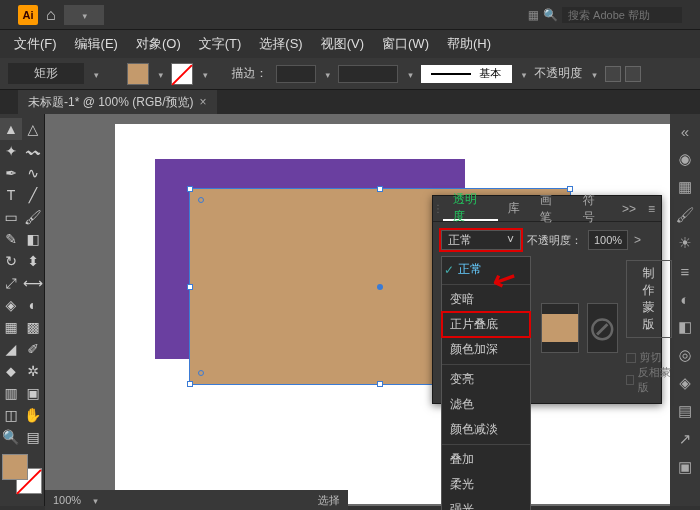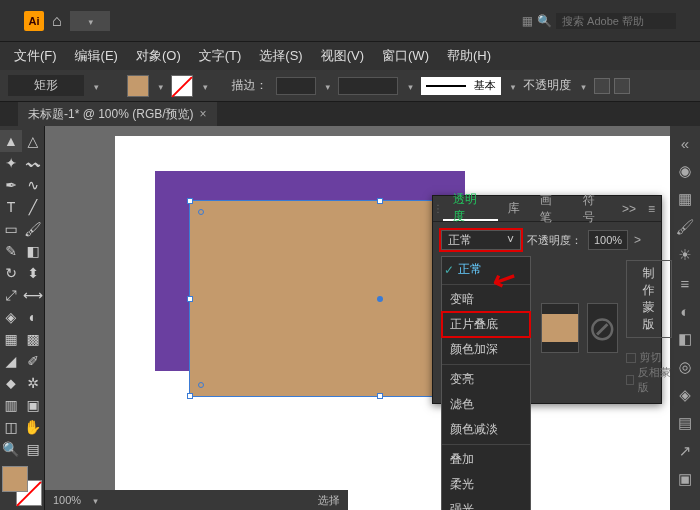--- a/index.html
+++ b/index.html
@@ -1,35 +1,35 @@
 <!DOCTYPE html>
 <html><head>
 <meta charset="utf-8">
 <style>
 *{margin:0;padding:0;box-sizing:border-box;font-family:"Microsoft YaHei",sans-serif;user-select:none}
 body{background:#323232;color:#ccc;font-size:12px;width:700px;height:510px;overflow:hidden;position:relative}
-.topbar{height:42px;background:#323232;display:flex;align-items:center;padding:0 24px;gap:8px;border-bottom:1px solid #1a1a1a}
+.topbar{height:30px;background:#323232;display:flex;align-items:center;padding:0 18px;gap:8px;border-bottom:1px solid #1a1a1a}
 .ai-logo{width:20px;height:20px;background:#ff9a00;color:#330000;font-weight:bold;font-size:11px;display:flex;align-items:center;justify-content:center;border-radius:2px}
 .home-icon{color:#ccc;font-size:16px}
 .workspace-switcher{width:40px;height:20px;background:#4a4a4a;display:flex;align-items:center;justify-content:center}
 .spacer{flex:1}
 .search-area{display:flex;align-items:center;gap:4px;color:#888}
 .search-box{background:#2a2a2a;border:none;color:#888;padding:2px 6px;width:120px;font-size:11px}
 .menubar{height:28px;background:#323232;display:flex;align-items:center;padding:0 6px;gap:2px}
 .menu-item{padding:4px 8px;color:#ddd;cursor:pointer;font-size:13px}
 .optbar{height:32px;background:#383838;display:flex;align-items:center;padding:0 8px;gap:8px;border-bottom:1px solid #1a1a1a}
 .shape-label{padding:2px 26px;background:#2a2a2a;font-size:12px}
 .swatch{width:22px;height:22px;border:1px solid #666;display:inline-block}
 .swatch-tan{background:#c49a6c}
 .swatch-none{background:#fff;position:relative}
 .swatch-none::after{content:"";position:absolute;width:140%;height:2px;background:red;top:50%;left:-20%;transform:rotate(-45deg)}
 .opt-label{font-size:12px;color:#ccc}
 .opt-input{width:40px;height:18px;background:#2a2a2a;border:1px solid #555;color:#ccc;font-size:11px;padding:0 3px}
 .stroke-preview{width:60px;height:18px;background:#2a2a2a;border:1px solid #555}
-.stroke-profile{width:80px;height:18px;background:#fff;display:flex;align-items:center;justify-content:center;color:#000;font-size:11px;gap:8px}
+.stroke-profile{width:91px;height:18px;background:#fff;display:flex;align-items:center;justify-content:center;color:#000;font-size:11px;gap:8px}
 .stroke-profile .line{width:40px;height:2px;background:#000}
 .opacity-label{font-size:12px}
 .align-icons{display:flex;gap:4px}
 .align-icon{width:16px;height:16px;background:#444;border:1px solid #666}
 .tabbar{height:24px;background:#2a2a2a;display:flex;align-items:center;padding:0 18px}
 .doc-tab{padding:4px 10px;background:#383838;display:flex;align-items:center;gap:6px;font-size:12px}
 .tab-close{font-size:12px;color:#aaa;cursor:pointer}
 .workspace{display:flex;height:calc(100% - 118px)}
 .toolbox{width:45px;background:#383838;border-right:1px solid #1a1a1a;display:flex;flex-direction:column;padding-top:4px}
 .tool-row{display:flex;height:22px}

